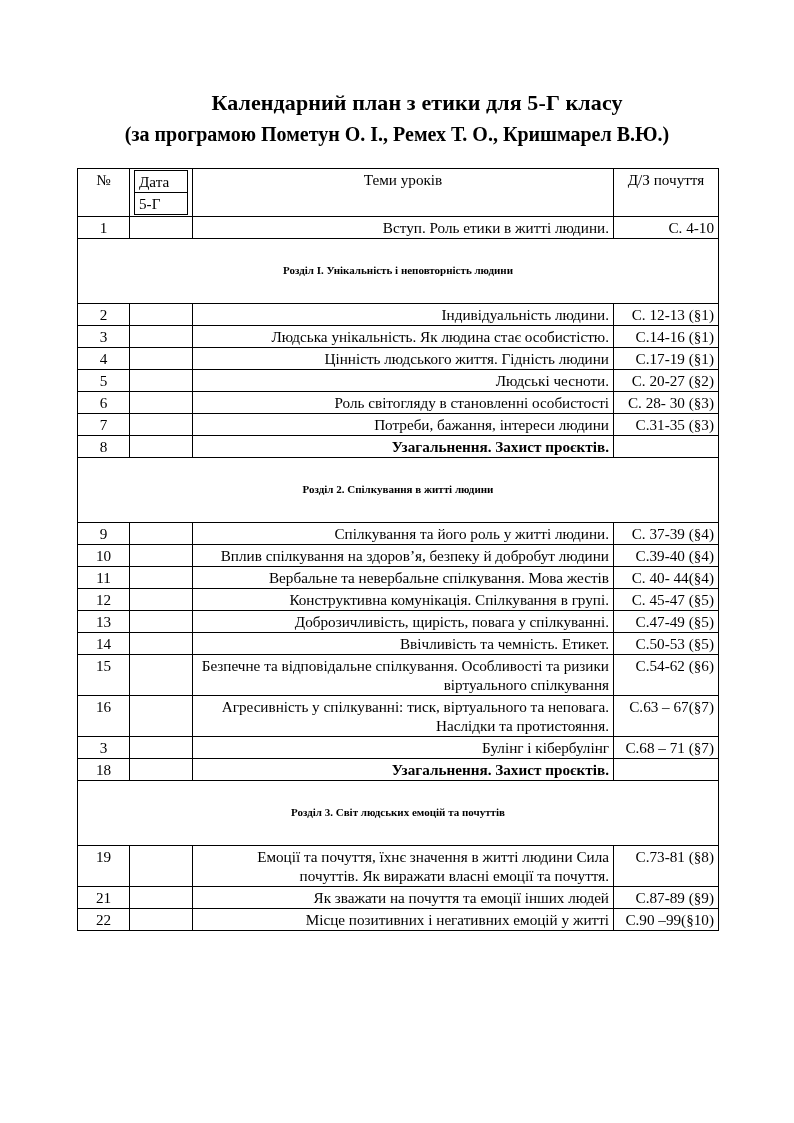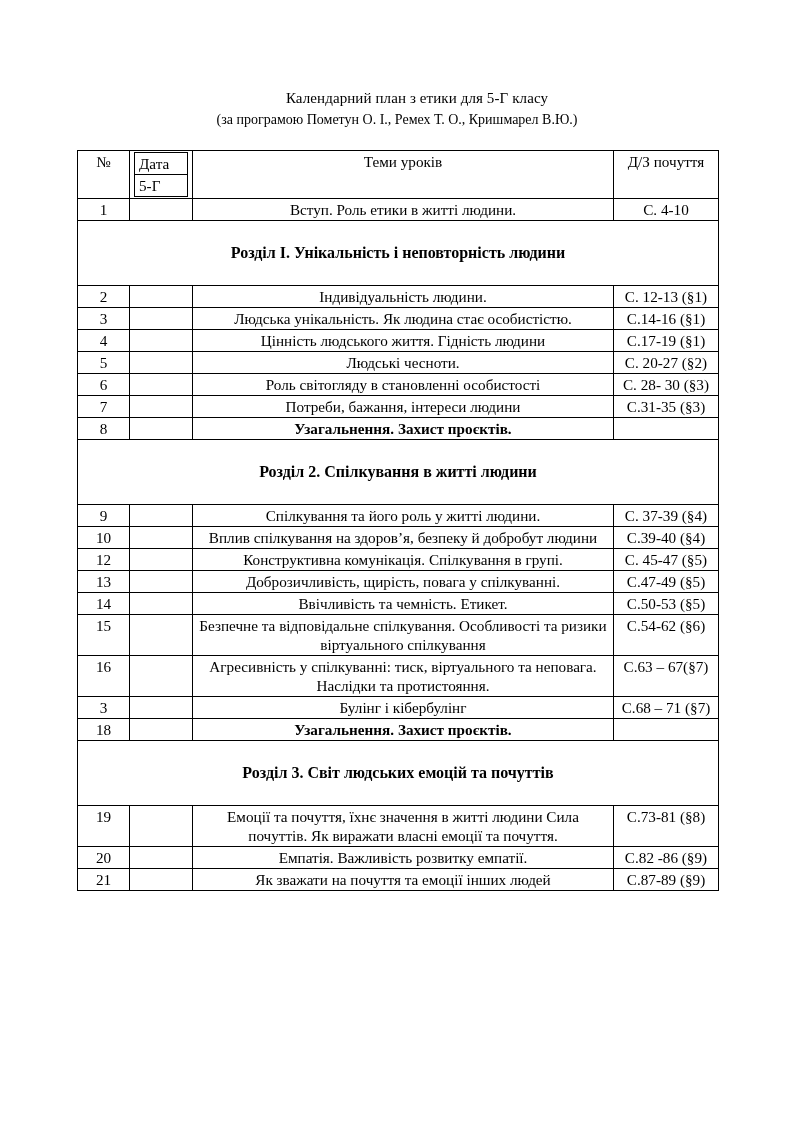--- a/index.html
+++ b/index.html
@@ -19,29 +19,29 @@
     width: 794px;
     height: 1123px;
     box-sizing: border-box;
     padding: 0;
   }
   .title-block {
     margin-top: 88px;
     text-align: center;
   }
   .doc-title {
-    font-size: 15px;
-    font-weight: normal;
+    font-size: 22px;
+    font-weight: bold;
     line-height: 1.35;
     letter-spacing: 0.1px;
     margin-left: 40px;
   }
   .doc-subtitle {
-    font-size: 14px;
-    font-weight: normal;
+    font-size: 20px;
+    font-weight: bold;
     line-height: 1.35;
     margin-top: 3px;
   }
 
   table.plan {
     border-collapse: collapse;
     table-layout: fixed;
     width: 641px;
     margin-left: 77px;
     margin-top: 20px;
@@ -88,32 +88,32 @@
   .hdr-date-cell { padding: 0; }
 
   td.num {
     text-align: center;
     font-weight: bold;
     vertical-align: top;
     padding-top: 2px;
   }
   td.date { }
   td.theme {
-    text-align: center;
+    text-align: right;
     padding-left: 7px;
   }
   td.theme.bold { font-weight: bold; }
   td.hw {
-    text-align: center;
+    text-align: right;
     padding-top: 2px;
   }
   tr.section td {
     text-align: center;
     font-weight: bold;
-    font-size: 16px;
+    font-size: 11px;
     height: 64px;
     vertical-align: middle;
     padding: 0;
   }
 </style>
 </head>
 <body>
 
 <div class="page">
 
@@ -209,20 +209,26 @@
           <td class="theme">Спілкування та його роль у житті  людини.</td>
           <td class="hw">С. 37-39 (§4)</td>
         </tr>
         <tr>
           <td class="num">10</td>
           <td class="date"></td>
           <td class="theme">Вплив спілкування на здоров’я, безпеку й добробут людини</td>
           <td class="hw">С.39-40 (§4)</td>
         </tr>
         <tr>
+          <td class="num">11</td>
+          <td class="date"></td>
+          <td class="theme">Вербальне та невербальне  спілкування. Мова жестів</td>
+          <td class="hw">С. 40- 44(§4)</td>
+        </tr>
+        <tr>
           <td class="num">12</td>
           <td class="date"></td>
           <td class="theme">Конструктивна комунікація. Спілкування в групі.</td>
           <td class="hw">С. 45-47 (§5)</td>
         </tr>
         <tr>
           <td class="num">13</td>
           <td class="date"></td>
           <td class="theme">Доброзичливість, щирість, повага у спілкуванні.</td>
           <td class="hw">С.47-49 (§5)</td>
@@ -260,27 +266,27 @@
         <tr class="section">
           <td colspan="4">Розділ 3. Світ людських емоцій та почуттів</td>
         </tr>
         <tr>
           <td class="num">19</td>
           <td class="date"></td>
           <td class="theme">Емоції та почуття, їхнє значення в житті людини Сила почуттів. Як виражати власні емоції та почуття.</td>
           <td class="hw">С.73-81 (§8)</td>
         </tr>
         <tr>
-          <td class="num">20</td>
-          <td class="date"></td>
-          <td class="theme">Емпатія. Важливість розвитку емпатії.</td>
-          <td class="hw">С.82 -86 (§9)</td>
-        </tr>
-        <tr>
           <td class="num">21</td>
           <td class="date"></td>
           <td class="theme">Як зважати на почуття та емоції інших людей</td>
           <td class="hw">С.87-89 (§9)</td>
         </tr>
+        <tr>
+          <td class="num">22</td>
+          <td class="date"></td>
+          <td class="theme">Місце позитивних і негативних емоцій у житті</td>
+          <td class="hw">С.90 –99(§10)</td>
+        </tr>
       </tbody>
   </table>
 
 </div>
 
 </body></html>

